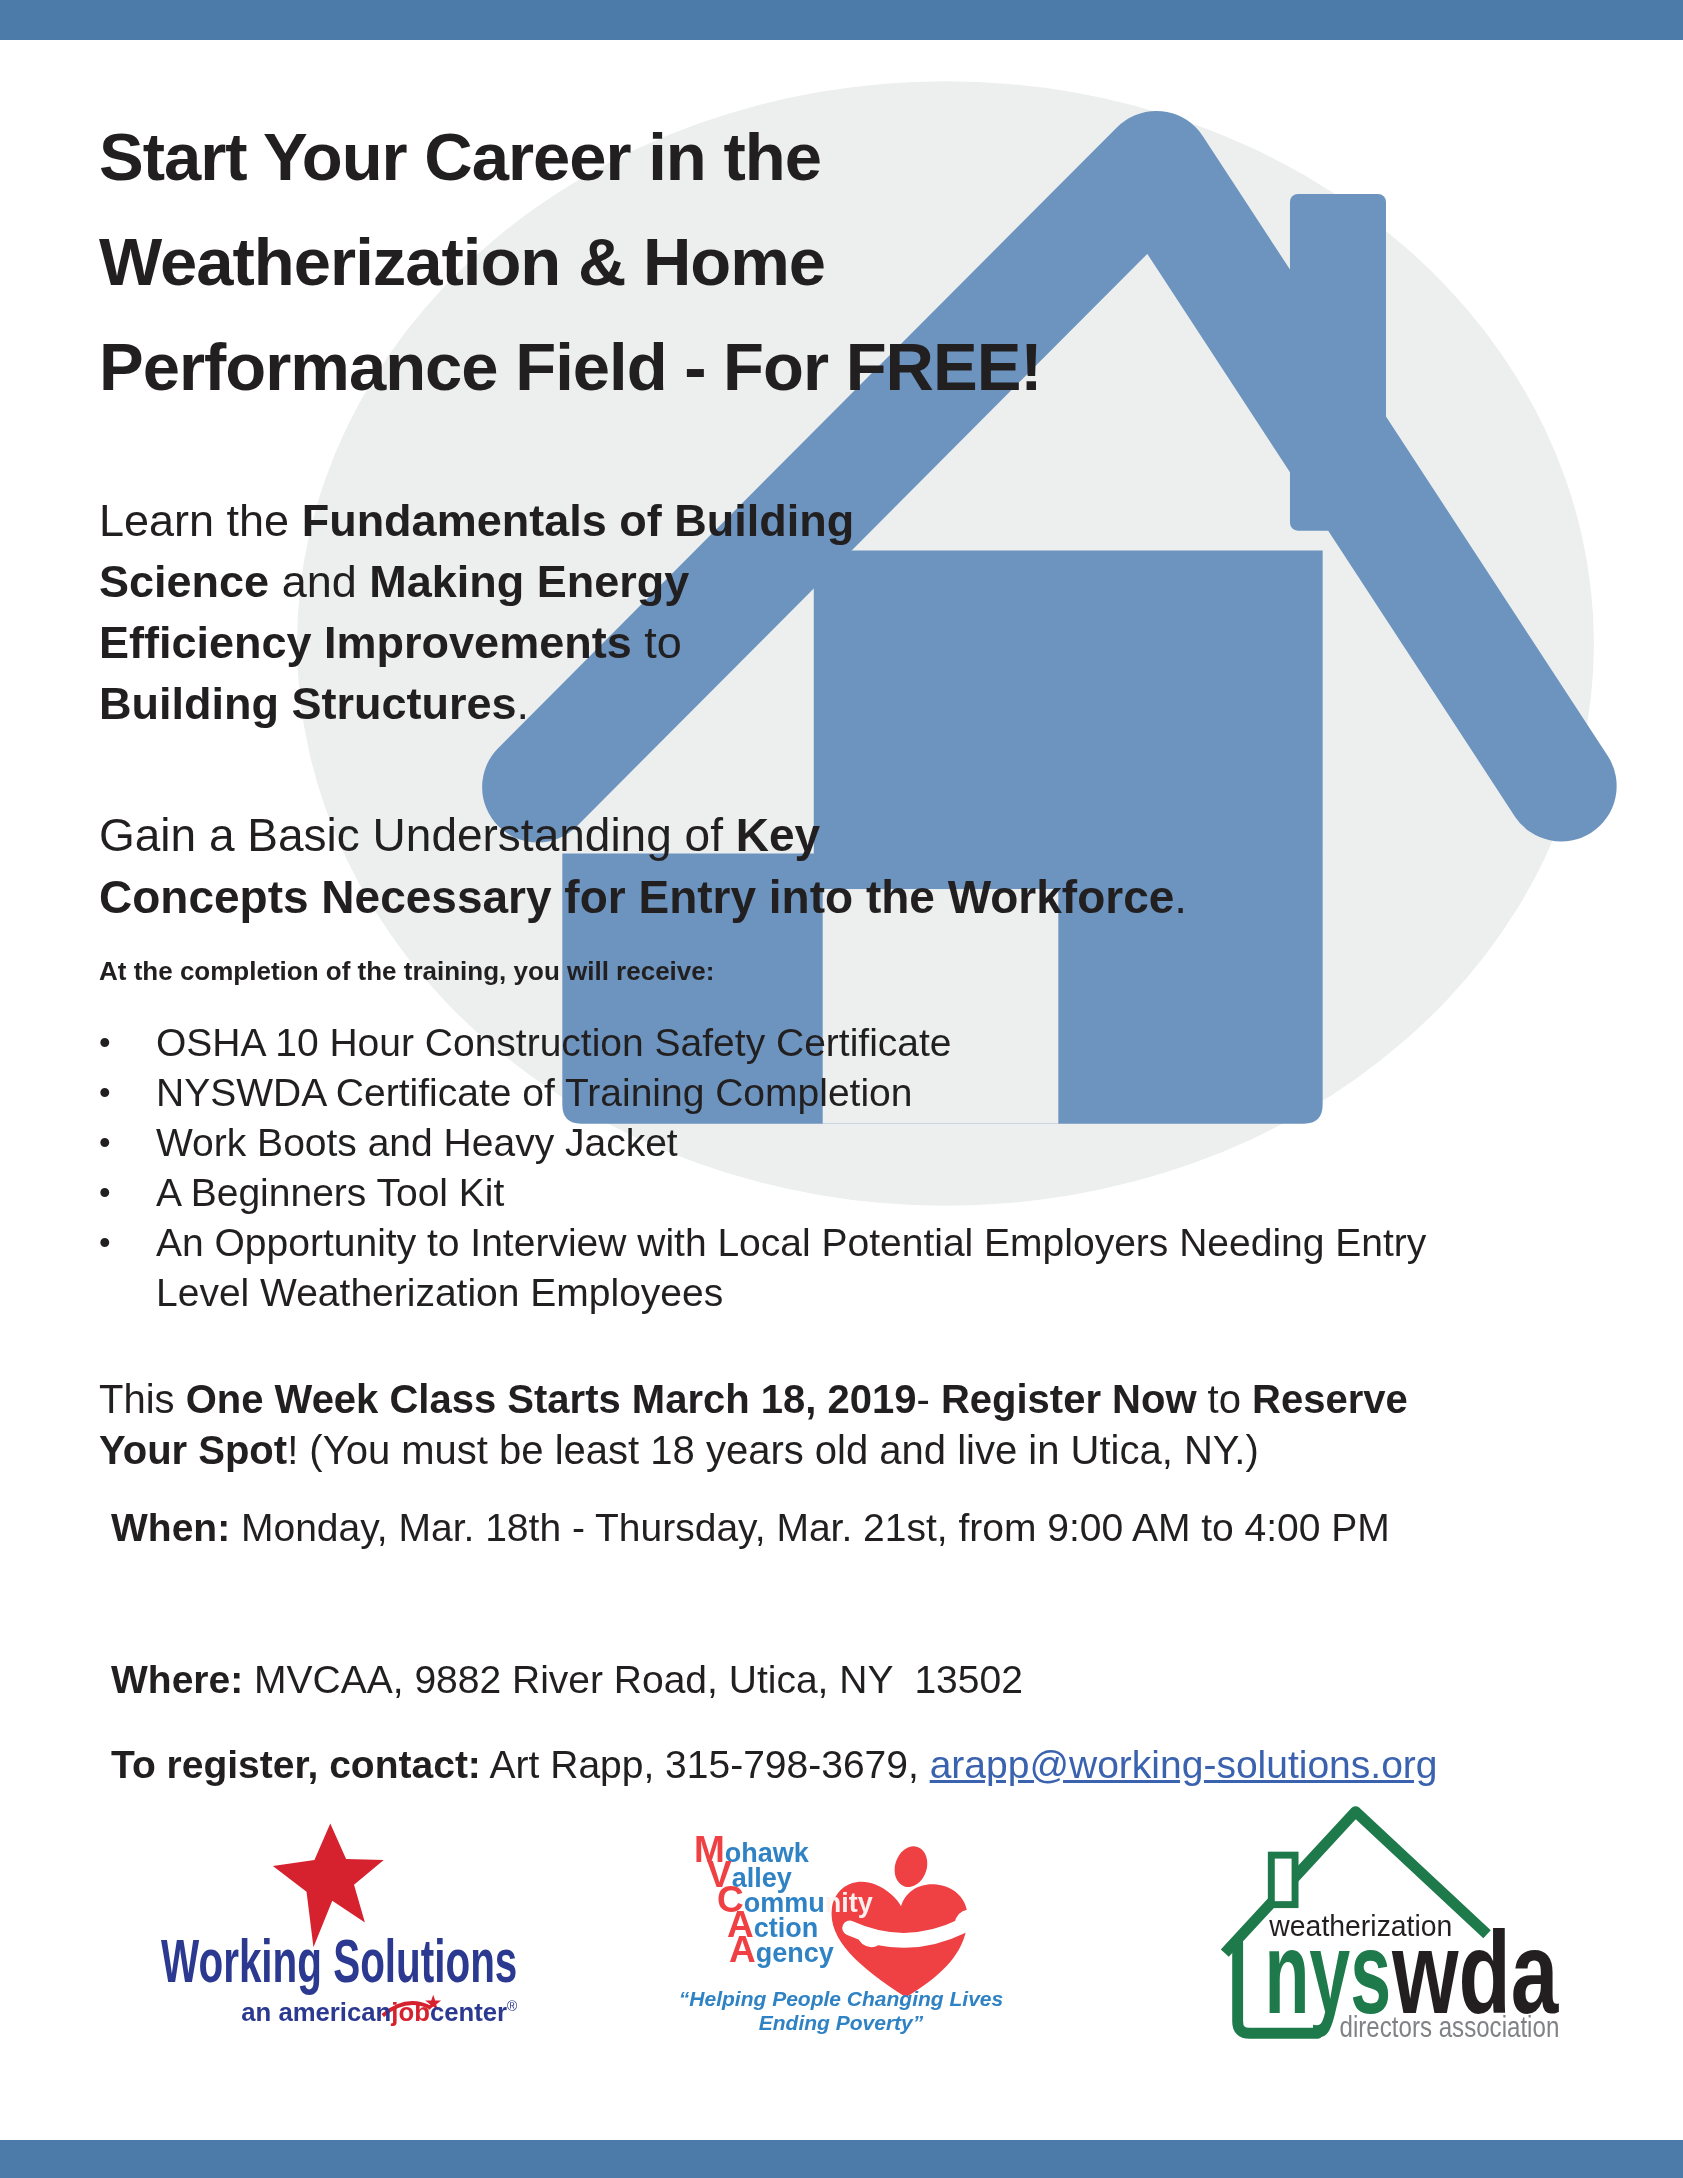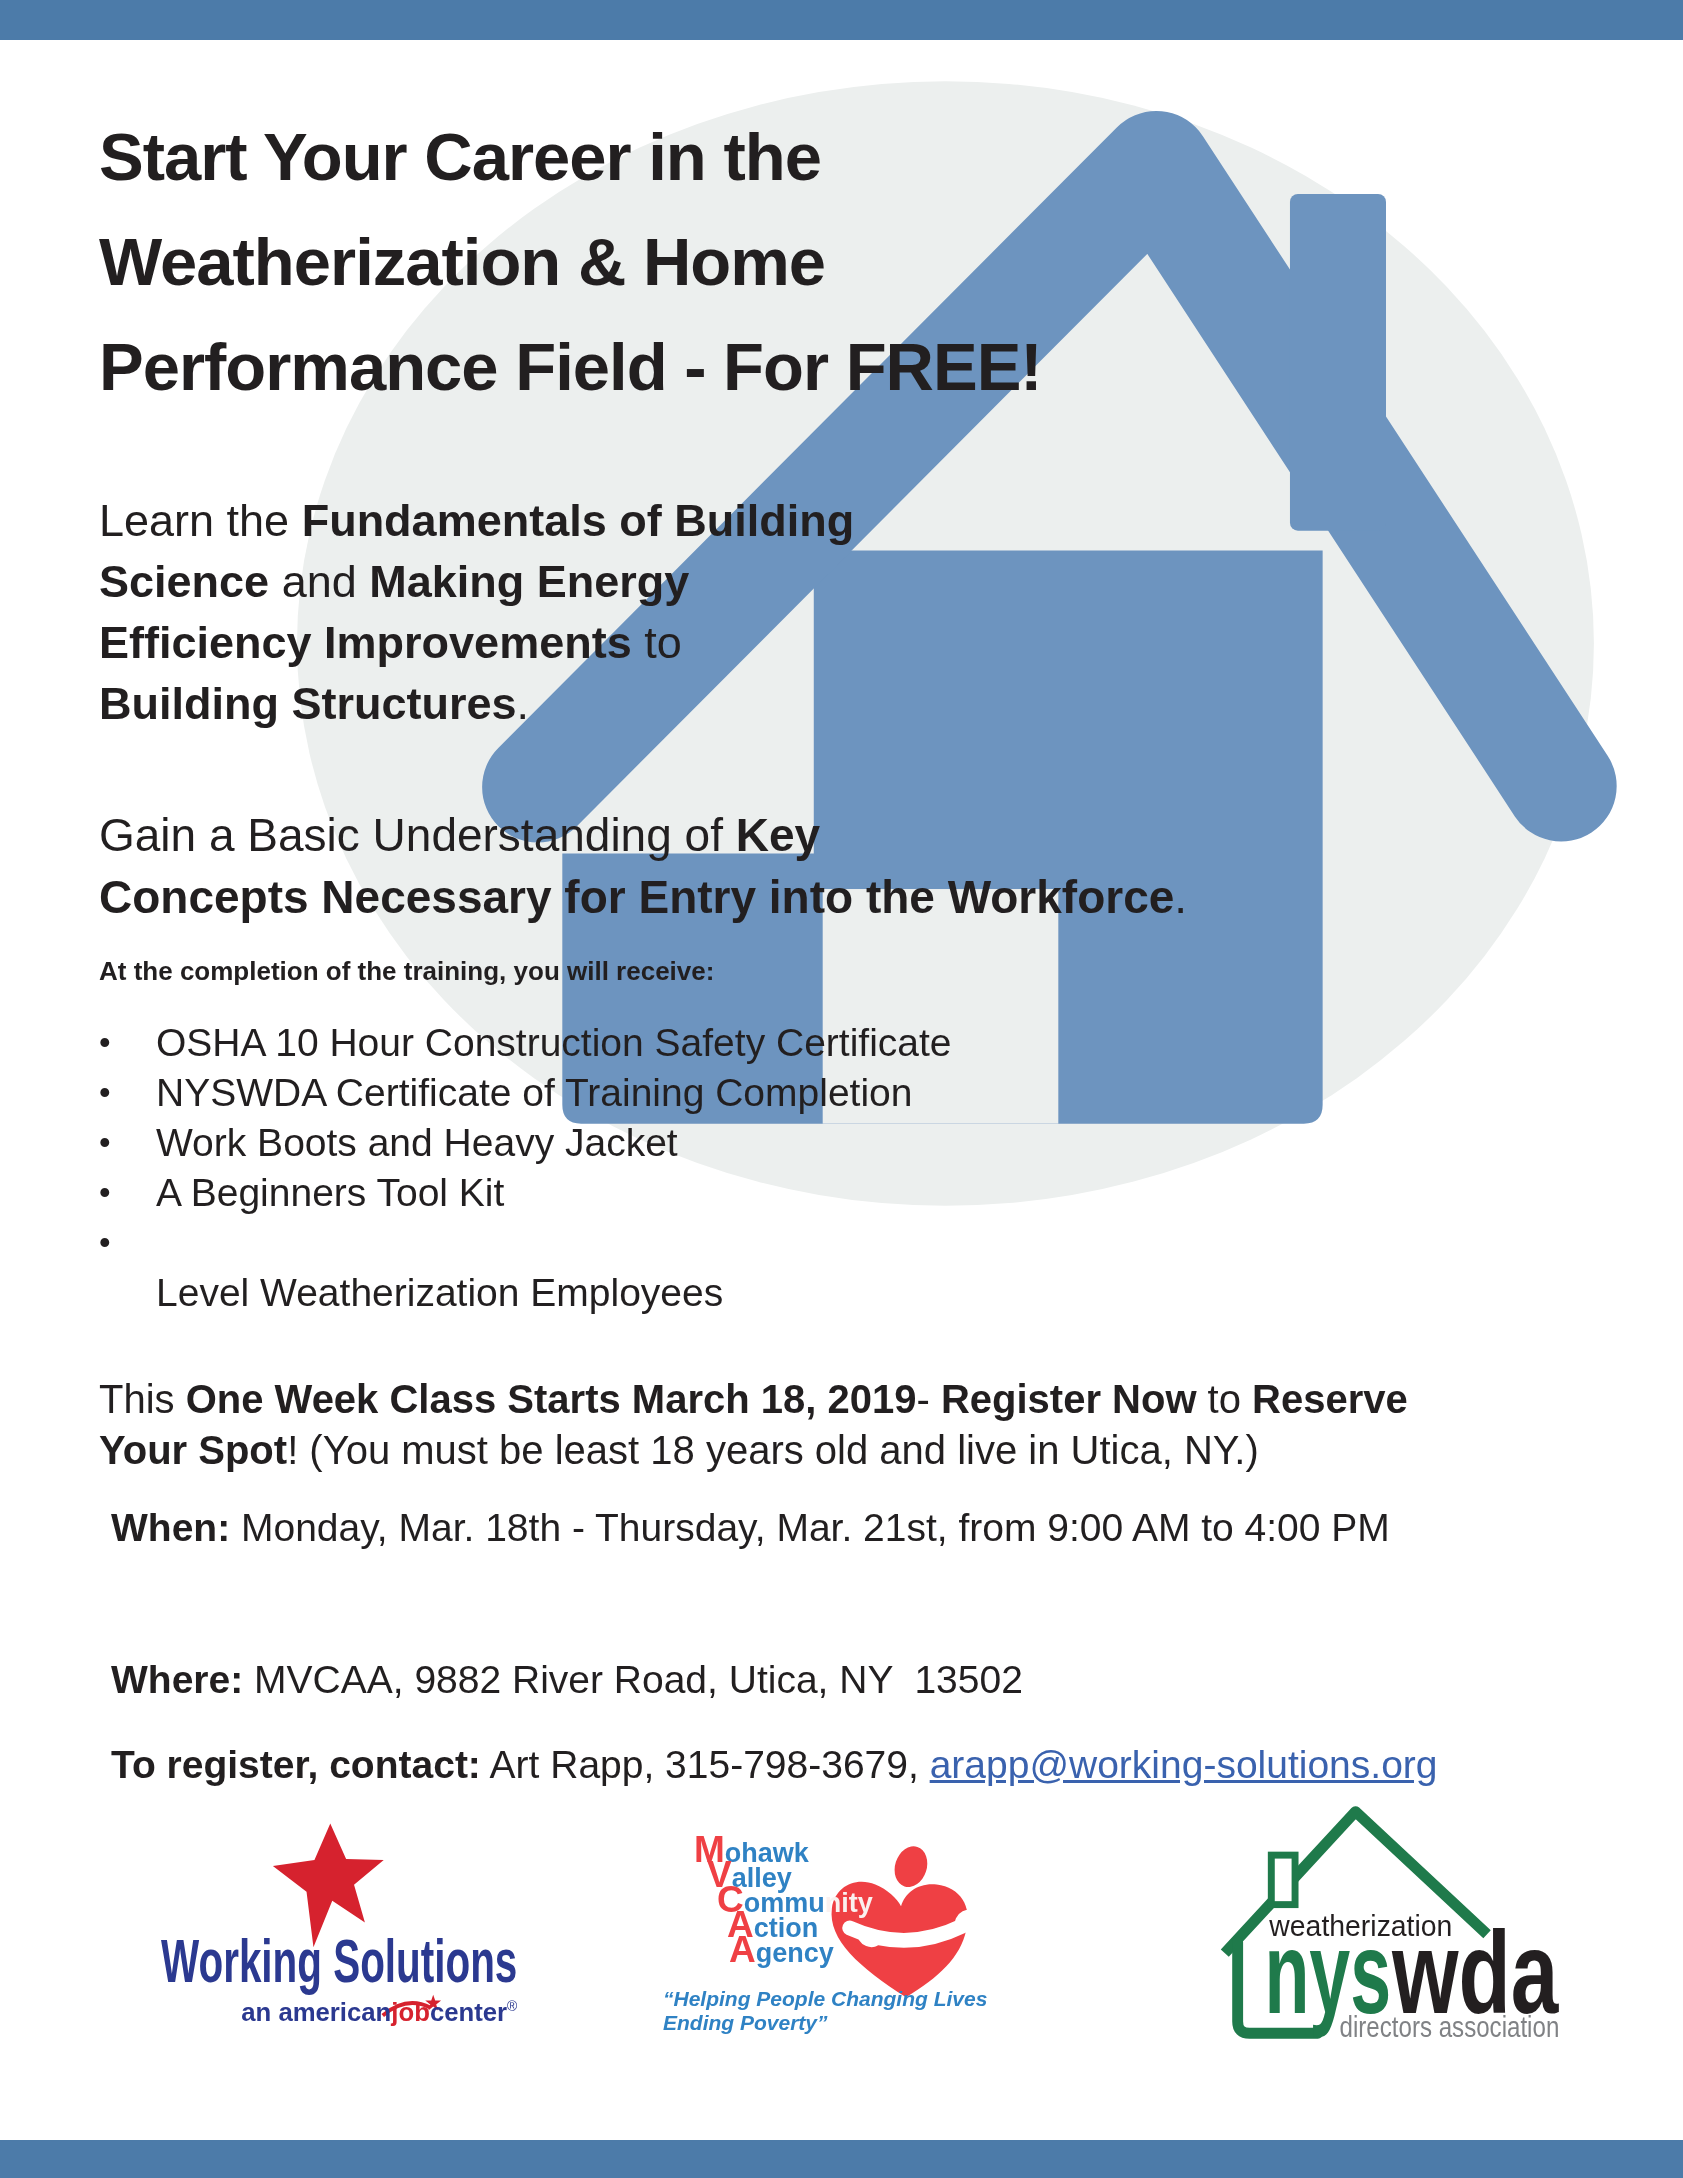--- a/index.html
+++ b/index.html
@@ -32,21 +32,21 @@
   
   .logo{position:absolute;z-index:3;}
   .ws-logo{left:139px;top:1772px;}
   .ny-logo{left:1188px;top:1772px;}
   .mv-logo{left:673px;top:1837px;width:356px;height:228px;}
   .mv-row{position:relative;z-index:2;line-height:25px;font-weight:800;height:25px;}
   .mv-init{font-size:37px;color:var(--mvRed);}
   .mv-rest{font-size:27px;color:var(--mvBlue);}
   .mv-light{font-size:27px;color:var(--mvLight);}
   .mv-heart{position:absolute;left:139px;top:4px;z-index:1;}
-  .mv-tag{position:absolute;left:-10px;top:150px;width:356px;z-index:2;
+  .mv-tag{position:absolute;left:-10px;top:150px;width:356px;text-align:center;z-index:2;
           font-style:italic;font-weight:700;color:var(--mvBlue);font-size:21px;line-height:24px;}
   svg text{font-family:"Liberation Sans",sans-serif;}
 </style>
 </head>
 <body>
 
 <div class="page">
 
   <div class="bar bar-top"></div>
 
@@ -80,21 +80,21 @@
     <div class="bullet-row">
         <span class="bullet-marker">•</span>
         <span>Work Boots and Heavy Jacket</span>
       </div>
     <div class="bullet-row">
         <span class="bullet-marker">•</span>
         <span>A Beginners Tool Kit</span>
       </div>
     <div class="bullet-row">
         <span class="bullet-marker">•</span>
-        <span><br><span>Level Weatherization Employees</span></span>
+        <span><span>An Opportunity to Interview with Local Potential Employers Needing Entry</span><br><span>Level Weatherization Employees</span></span>
       </div>
   </div>
 
   <p class="txt cta"><span>This </span><b>One Week Class Starts March 18, 2019</b><span>- </span><b>Register Now</b><span> to </span><b>Reserve</b><br><b>Your Spot</b><span>! (You must be least 18 years old and live in Utica, NY.)</span></p>
 
   <p class="txt when"><b>When:</b><span> Monday, Mar. 18th - Thursday, Mar. 21st, from 9:00 AM to 4:00 PM</span><br></p>
 
   <p class="txt where"><b>Where:</b><span> MVCAA, 9882 River Road, Utica, NY  13502</span></p>
 
   <p class="txt register"><b>To register, contact:</b><span> Art Rapp, 315-798-3679, </span><a href="#">arapp@working-solutions.org</a></p>

